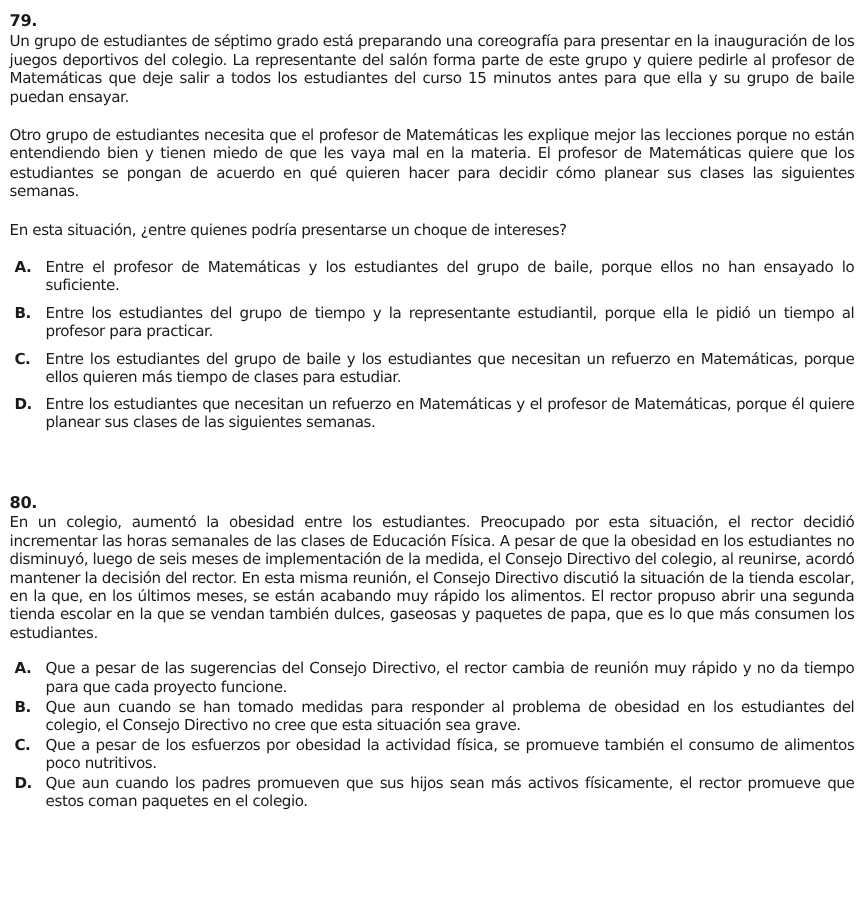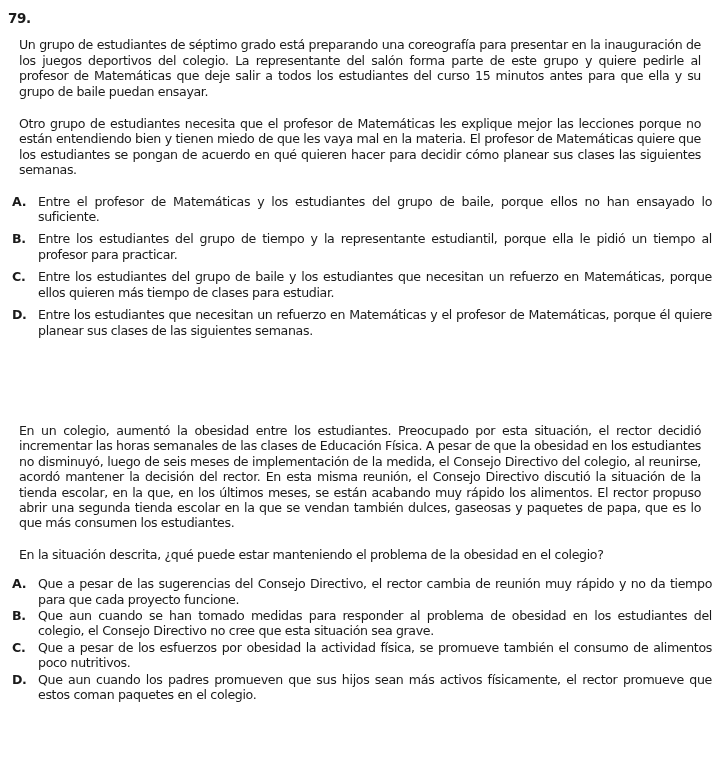--- a/index.html
+++ b/index.html
@@ -11,21 +11,21 @@
     }
     .q {
       position: absolute; left: 8px; width: 704px;
       font-size: 12.6px; line-height: 15.4px;
       letter-spacing: -0.35px;
       text-align: justify;
     }
     .q-row { display: flex; flex-direction: column; }
     .q-num { width: 28px; flex: none; font-weight: bold; font-size: 13.5px; }
     .q-body { flex: 1; }
-    .q-body p { margin: 11px; text-align: justify; }
+    .q-body p { margin: 0; text-align: justify; }
     .q-body p + p { margin-top: 17px; }
     .opts { margin: 16px 0 0 0; padding: 0; list-style: none; }
     .opt { display: flex; margin-left: 4px; }
     .opt-letter { width: 26px; flex: none; font-weight: bold; }
     .opt-text { flex: 1; text-align: justify; }
     #q79 .opt + .opt { margin-top: 7px; }
     #q80 .opt + .opt { margin-top: 1px; }
     #q79 { top: 11px; }
     #q80 { top: 412px; }
     #q80 .q-body p + p { margin-top: 16px; }
@@ -33,20 +33,21 @@
   </style>
 </head>
 <body>
 
 <div class="q" id="q79">
   <div class="q-row">
     <div class="q-num">79.</div>
     <div class="q-body">
       <p>Un grupo de estudiantes de séptimo grado está preparando una coreografía para presentar en la inauguración de los juegos deportivos del colegio. La representante del salón forma parte de este grupo y quiere pedirle al profesor de Matemáticas que deje salir a todos los estudiantes del curso 15 minutos antes para que ella y su grupo de baile puedan ensayar.</p>
       <p>Otro grupo de estudiantes necesita que el profesor de Matemáticas les explique mejor las lecciones porque no están entendiendo bien y tienen miedo de que les vaya mal en la materia. El profesor de Matemáticas quiere que los estudiantes se pongan de acuerdo en qué quieren hacer para decidir cómo planear sus clases las siguientes semanas.</p>
+      <p>En esta situación, ¿entre quienes podría presentarse un choque de intereses?</p>
       <ul class="opts">
         <li class="opt">
           <span class="opt-letter">A.</span>
           <span class="opt-text">Entre el profesor de Matemáticas y los estudiantes del grupo de baile, porque ellos no han ensayado lo suficiente.</span>
         </li>
         <li class="opt">
           <span class="opt-letter">B.</span>
           <span class="opt-text">Entre los estudiantes del grupo de tiempo y la representante estudiantil, porque ella le pidió un tiempo al profesor para practicar.</span>
         </li>
         <li class="opt">
@@ -57,23 +58,23 @@
           <span class="opt-letter">D.</span>
           <span class="opt-text">Entre los estudiantes que necesitan un refuerzo en Matemáticas y el profesor de Matemáticas, porque él quiere planear sus clases de las siguientes semanas.</span>
         </li>
       </ul>
     </div>
   </div>
 </div>
 
 <div class="q" id="q80">
   <div class="q-row">
+    <div class="q-num">80.</div>
     <div class="q-body">
       <p>En un colegio, aumentó la obesidad entre los estudiantes. Preocupado por esta situación, el rector decidió incrementar las horas semanales de las clases de Educación Física. A pesar de que la obesidad en los estudiantes no disminuyó, luego de seis meses de implementación de la medida, el Consejo Directivo del colegio, al reunirse, acordó mantener la decisión del rector. En esta misma reunión, el Consejo Directivo discutió la situación de la tienda escolar, en la que, en los últimos meses, se están acabando muy rápido los alimentos. El rector propuso abrir una segunda tienda escolar en la que se vendan también dulces, gaseosas y paquetes de papa, que es lo que más consumen los estudiantes.</p>
-      <p>En la situación descrita, ¿qué puede estar manteniendo el problema de la obesidad en el colegio?</p>
       <ul class="opts">
         <li class="opt">
           <span class="opt-letter">A.</span>
           <span class="opt-text">Que a pesar de las sugerencias del Consejo Directivo, el rector cambia de reunión muy rápido y no da tiempo para que cada proyecto funcione.</span>
         </li>
         <li class="opt">
           <span class="opt-letter">B.</span>
           <span class="opt-text">Que aun cuando se han tomado medidas para responder al problema de obesidad en los estudiantes del colegio, el Consejo Directivo no cree que esta situación sea grave.</span>
         </li>
         <li class="opt">

